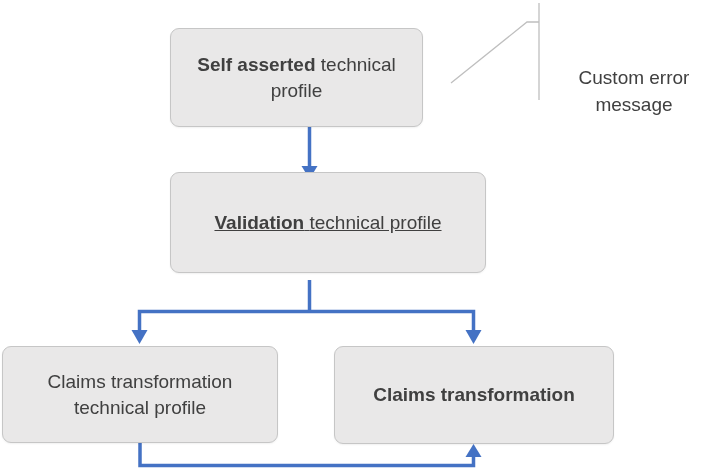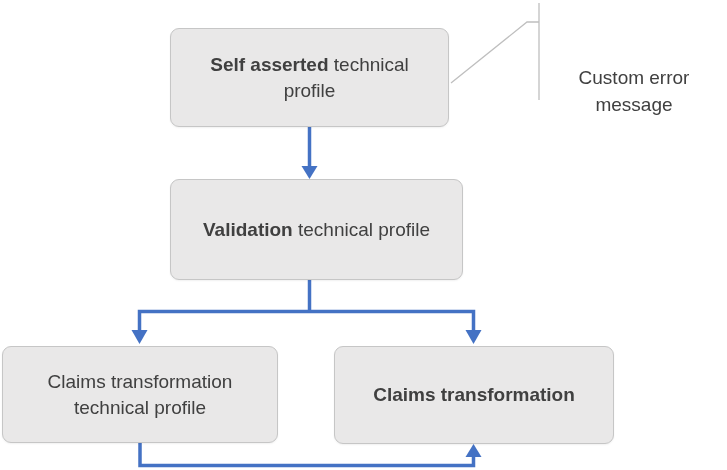--- a/index.html
+++ b/index.html
@@ -49,22 +49,22 @@
     display: flex;
     align-items: center;
     justify-content: center;
     text-align: center;
     font-size: 19px;
     line-height: 26px;
     padding: 8px 13px;
     box-shadow: 0 1px 2px rgba(0,0,0,0.06);
   }
   .node .b { font-weight: bold; }
-  .node-self-asserted   { left: 170px; top: 28px;  width: 279px; height: 99px;  }
-  .node-validation      { left: 170px; top: 179px; width: 293px; height: 101px; }
+  .node-self-asserted   { left: 170px; top: 28px;  width: 253px; height: 99px;  }
+  .node-validation      { left: 170px; top: 172px; width: 316px; height: 101px; text-decoration: underline; }
   .node-claims-tp       { left: 2px;   top: 346px; width: 276px; height: 97px;  }
   .node-claims-tx       { left: 334px; top: 346px; width: 280px; height: 98px;  }
   .callout-label {
     position: absolute;
     left: 548px; top: 26px;
     width: 172px;
     text-align: center;
     font-size: 19px;
     line-height: 27px;
     margin-top: 38px;

